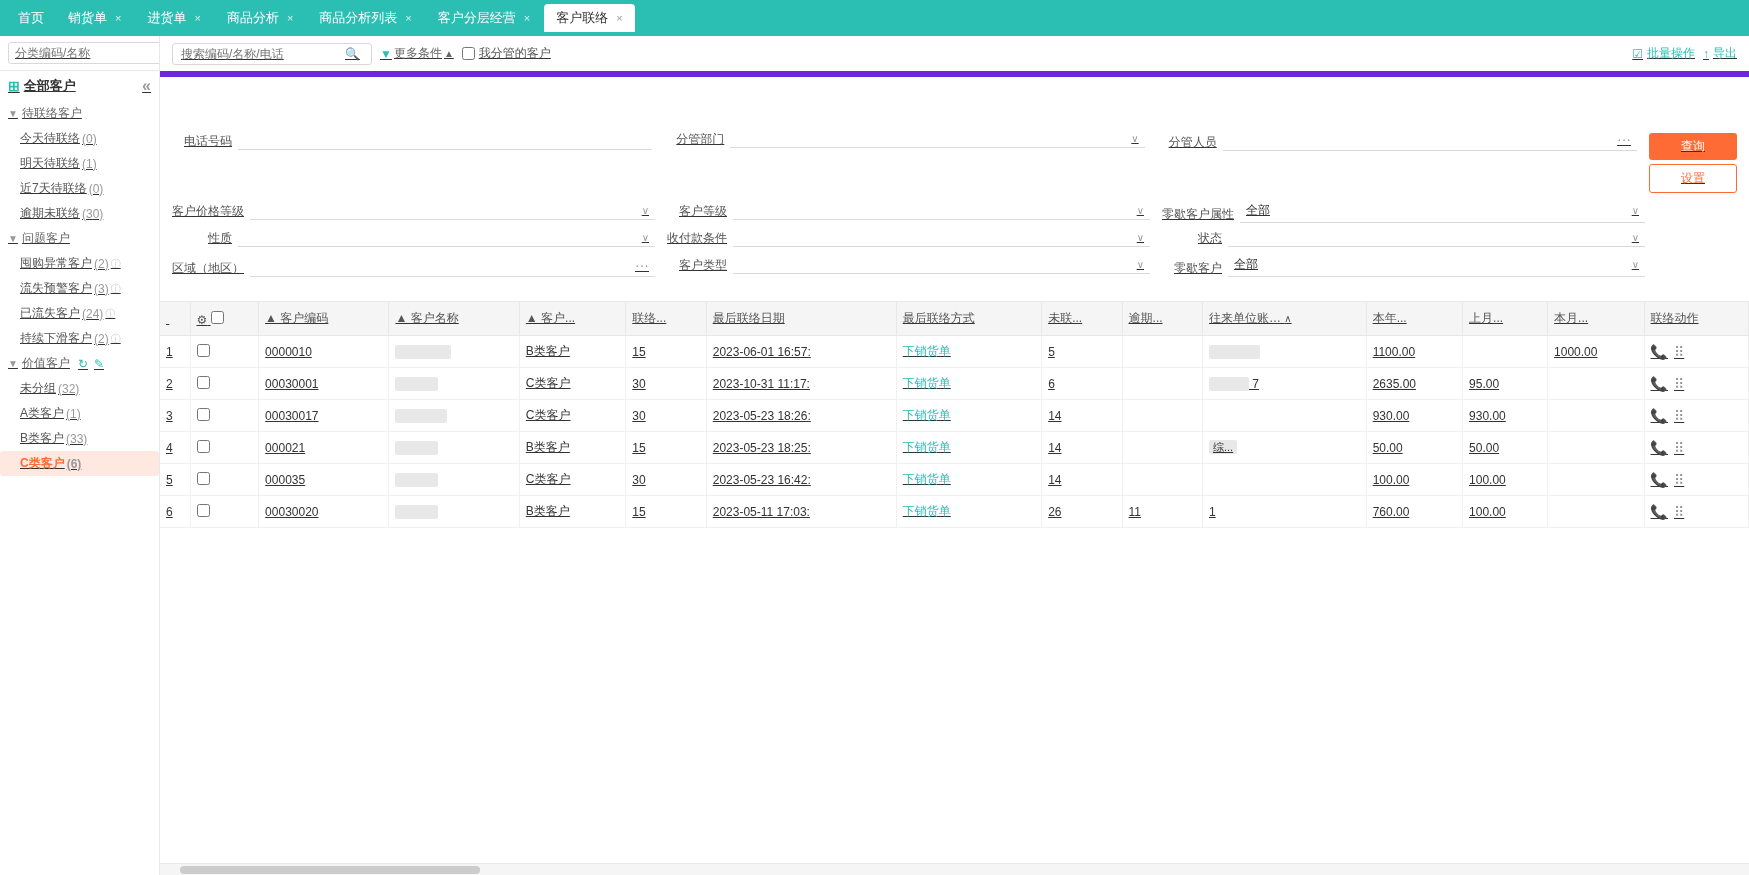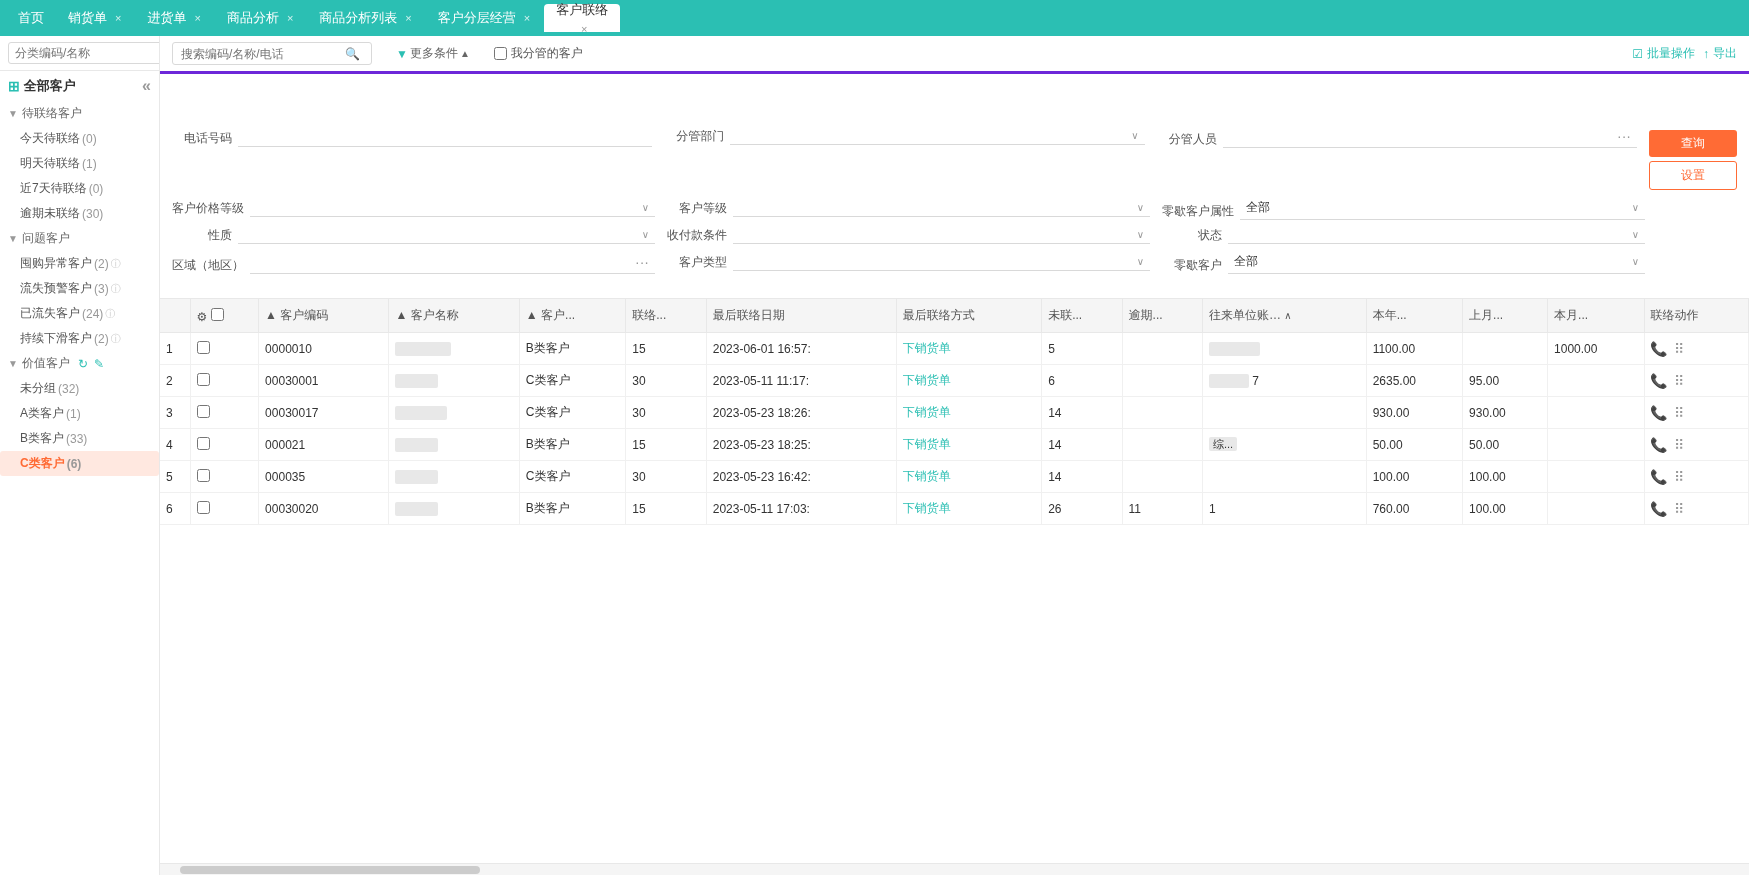--- a/index.html
+++ b/index.html
@@ -1,47 +1,47 @@
 <!DOCTYPE html>
 <html><head>
   <meta charset="utf-8">
   <style>
     * { box-sizing: border-box; margin: 0; padding: 0; }
     body { font-family: 'Microsoft YaHei', Arial, sans-serif; font-size: 12px; background: #f5f5f5; color: #333; overflow: hidden; height: 875px; }
 
     
     .top-nav { display: flex; align-items: center; background: #2bbfb3; height: 36px; padding: 0 8px; gap: 2px; }
     .nav-tab { display: flex; align-items: center; gap: 4px; padding: 0 12px; height: 28px; border-radius: 4px 4px 0 0; font-size: 13px; color: #fff; cursor: pointer; white-space: nowrap; justify-content: center; }
-    .nav-tab.active { background: #fff; color: #333; border-radius: 4px 4px 0 0; flex-direction: column; }
+    .nav-tab.active { background: #fff; color: #333; border-radius: 4px 4px 0 0; }
     .nav-tab .close-x { font-size: 11px; color: rgba(255,255,255,0.8); margin-left: 4px; cursor: pointer; }
     .nav-tab.active .close-x { color: #999; }
     .nav-home { background: none; border: none; color: #fff; font-size: 13px; cursor: pointer; padding: 0 10px; }
 
     
-    .main-layout { display: flex; height: calc(875px - 36px); }
+    .main-layout { display: flex; height: calc(875px - 36px); text-decoration: underline; }
 
     
     .sidebar { width: 160px; background: #fff; border-right: 1px solid #e8e8e8; overflow-y: auto; flex-shrink: 0; }
     .sidebar-search { display: flex; align-items: center; padding: 6px 8px; border-bottom: 1px solid #e8e8e8; }
     .sidebar-search input { flex: 1; border: 1px solid #d9d9d9; border-radius: 3px; padding: 3px 6px; font-size: 12px; outline: none; }
     .sidebar-all { display: flex; align-items: center; gap: 4px; font-weight: bold; font-size: 13px; padding: 6px 8px; cursor: pointer; color: #333; }
     .sidebar-all .grid-icon { color: #2bbfb3; font-size: 14px; }
     .sidebar-all .collapse-icon { margin-left: auto; color: #999; font-size: 16px; cursor: pointer; }
     .sidebar-group-title { display: flex; align-items: center; gap: 4px; padding: 4px 8px; color: #666; font-size: 12px; cursor: pointer; }
     .sidebar-group-title .arrow { color: #999; font-size: 10px; }
     .sidebar-item { display: flex; align-items: center; padding: 4px 8px 4px 20px; color: #555; cursor: pointer; border-radius: 3px; }
     .sidebar-item.active { background: #ffe8e0; color: #ff6b35; font-weight: bold; }
     .sidebar-item .count { color: #999; margin-left: 2px; }
     .sidebar-item .info-icon { color: #ccc; margin-left: 2px; font-size: 10px; }
 
     
     .content { flex: 1; display: flex; flex-direction: column; overflow: hidden; }
 
     
-    .toolbar { display: flex; padding: 6px 12px; background: #fff; border-bottom: 3px solid #6d28d9; gap: 16px; }
+    .toolbar { display: flex; align-items: center; padding: 6px 12px; background: #fff; border-bottom: 6px solid #6d28d9; gap: 0; }
     .toolbar-search { display: flex; align-items: center; border: 1px solid #d9d9d9; border-radius: 3px; padding: 3px 8px; gap: 4px; min-width: 200px; }
     .toolbar-search input { border: none; outline: none; font-size: 12px; width: 160px; color: #999; }
     .more-conditions { display: flex; align-items: center; gap: 2px; color: #666; cursor: pointer; padding: 3px 8px; }
     .more-conditions .arrow { font-size: 10px; }
     .my-customers { display: flex; align-items: center; gap: 4px; color: #555; cursor: pointer; }
     .my-customers input[type=checkbox] { cursor: pointer; }
     .toolbar-right { margin-left: auto; display: flex; align-items: center; gap: 8px; }
     .batch-ops { display: flex; align-items: center; gap: 4px; color: #2bbfb3; cursor: pointer; font-size: 12px; }
     .export-btn { display: flex; align-items: center; gap: 4px; color: #2bbfb3; cursor: pointer; font-size: 12px; }
 
@@ -369,21 +369,21 @@
               </div>
             </td>
           </tr>
           <tr>
             <td>2</td>
             <td><input type="checkbox" style=""></td>
             <td>00030001</td>
             <td><span class="blurred">█████</span></td>
             <td>C类客户</td>
             <td>30</td>
-            <td>2023-05-11 11:17:</td>
+            <td>2023-10-31 11:17:</td>
             <td><a class="td-link">下销货单</a></td>
             <td>6</td>
             <td></td>
             <td><span class="blurred">███</span> 7</td>
             <td>2635.00</td>
             <td>95.00</td>
             <td></td>
             <td>
               <div class="action-icons">
                 <span class="action-icon">📞</span>

